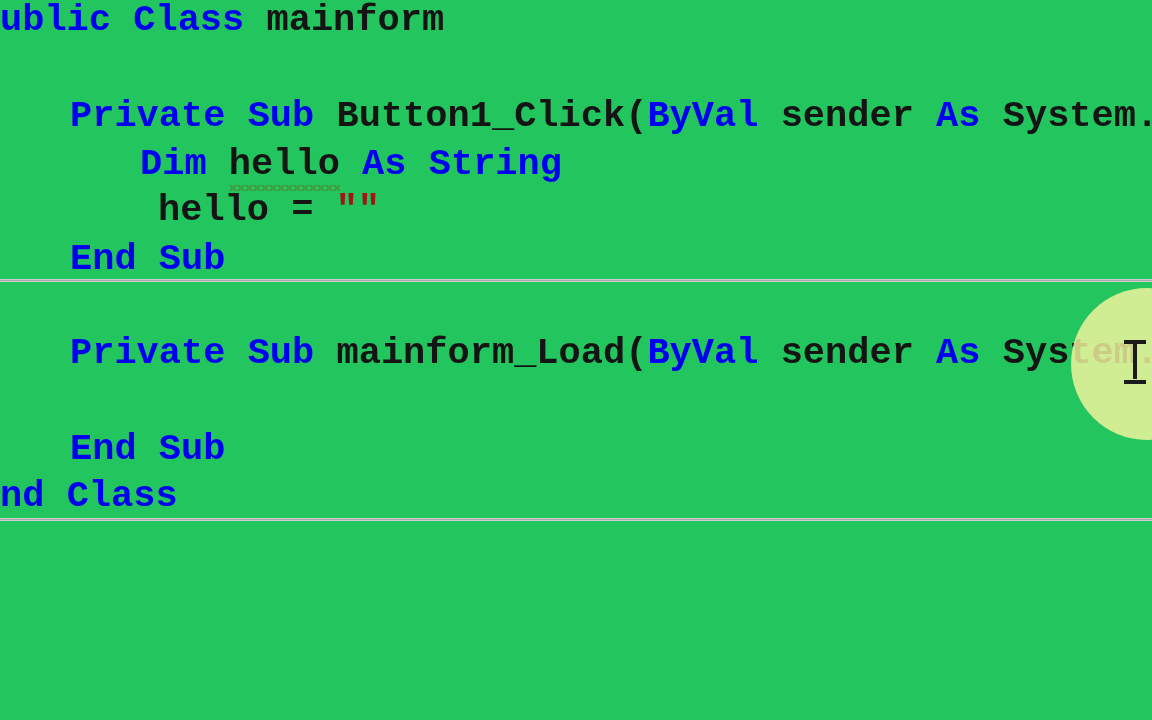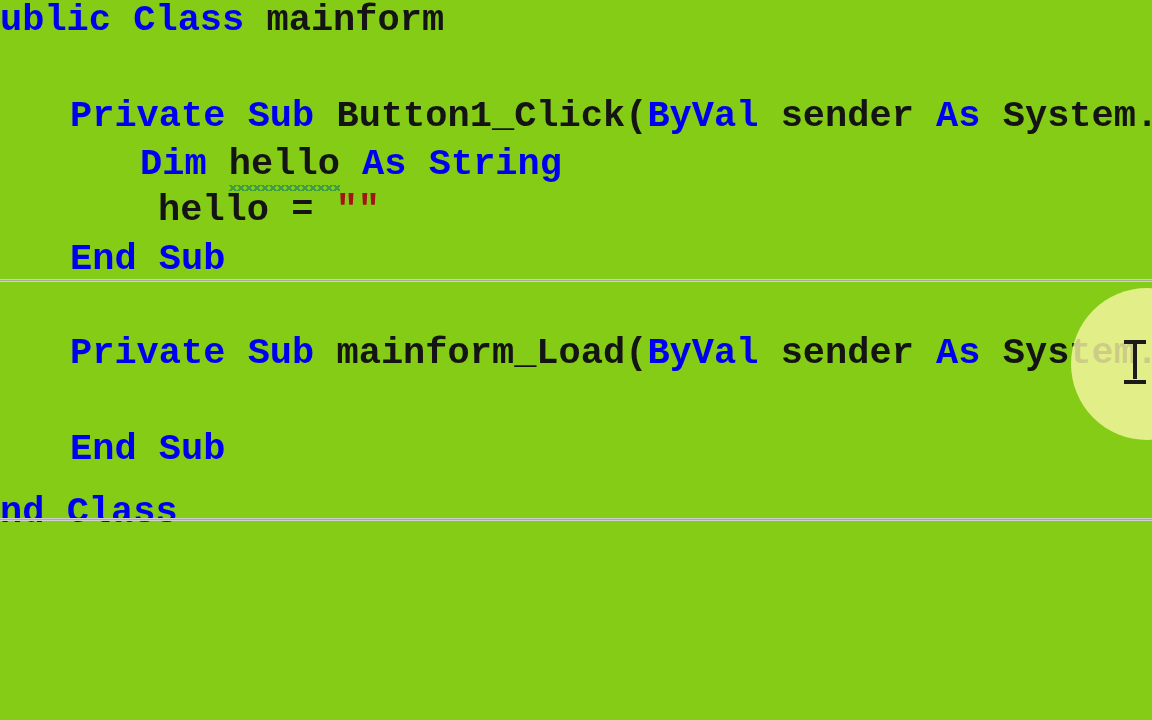--- a/index.html
+++ b/index.html
@@ -12,21 +12,21 @@
     width: 1152px;
     height: 720px;
     overflow: hidden;
     font-family: "Liberation Mono", "DejaVu Sans Mono", monospace;
   }
 
   #editor {
     position: relative;
     width: 1152px;
     height: 720px;
-    background: #84cc16;
+    background: #22c55e;
   }
 
   
   .code-surface {
     position: absolute;
     left: 0;
     top: 0;
     width: 1152px;
     height: 720px;
   }
@@ -117,21 +117,21 @@
 
   <div class="code-surface">
 
   <div class="code-line" style="left: 0px; top: 0px;"><span class="tok kw">ublic</span><span class="tok punc"> </span><span class="tok kw">Class</span><span class="tok punc"> </span><span class="tok id">mainform</span></div>
       <div class="code-line" style="left: 70px; top: 96px;"><span class="tok kw">Private</span><span class="tok punc"> </span><span class="tok kw">Sub</span><span class="tok punc"> </span><span class="tok id">Button1_Click</span><span class="tok punc">(</span><span class="tok kw">ByVal</span><span class="tok punc"> </span><span class="tok id">sender</span><span class="tok punc"> </span><span class="tok kw">As</span><span class="tok punc"> </span><span class="tok id">System.</span></div>
       <div class="code-line" style="left: 140px; top: 144px;"><span class="tok kw">Dim</span><span class="tok punc"> </span><span class="tok id squiggle">hello</span><span class="tok punc"> </span><span class="tok kw">As</span><span class="tok punc"> </span><span class="tok kw">String</span></div>
       <div class="code-line" style="left: 158px; top: 190px;"><span class="tok id">hello</span><span class="tok punc"> = </span><span class="tok str">""</span></div>
       <div class="code-line" style="left: 70px; top: 239px;"><span class="tok kw">End</span><span class="tok punc"> </span><span class="tok kw">Sub</span></div>
       <div class="code-line" style="left: 70px; top: 333px;"><span class="tok kw">Private</span><span class="tok punc"> </span><span class="tok kw">Sub</span><span class="tok punc"> </span><span class="tok id">mainform_Load</span><span class="tok punc">(</span><span class="tok kw">ByVal</span><span class="tok punc"> </span><span class="tok id">sender</span><span class="tok punc"> </span><span class="tok kw">As</span><span class="tok punc"> </span><span class="tok id">System.</span></div>
       <div class="code-line" style="left: 70px; top: 429px;"><span class="tok kw">End</span><span class="tok punc"> </span><span class="tok kw">Sub</span></div>
-      <div class="code-line" style="left: 0px; top: 492px;"><span class="tok kw">nd</span><span class="tok punc"> </span><span class="tok kw">Class</span></div>
+      <div class="code-line" style="left: 0px; top: 476px;"><span class="tok kw">nd</span><span class="tok punc"> </span><span class="tok kw">Class</span></div>
     </div>
 
   <div class="click-halo" style="left: 1071px; top: 288px; width: 152px; height: 152px; background: rgb(247, 245, 160);"></div>
 
   <div class="ibeam" style="left: 1124px; top: 338px; width: 22px; height: 48px;">
     <div class="cap-top"></div>
     <div class="stem"></div>
     <div class="cap-bot"></div>
   </div>
 

